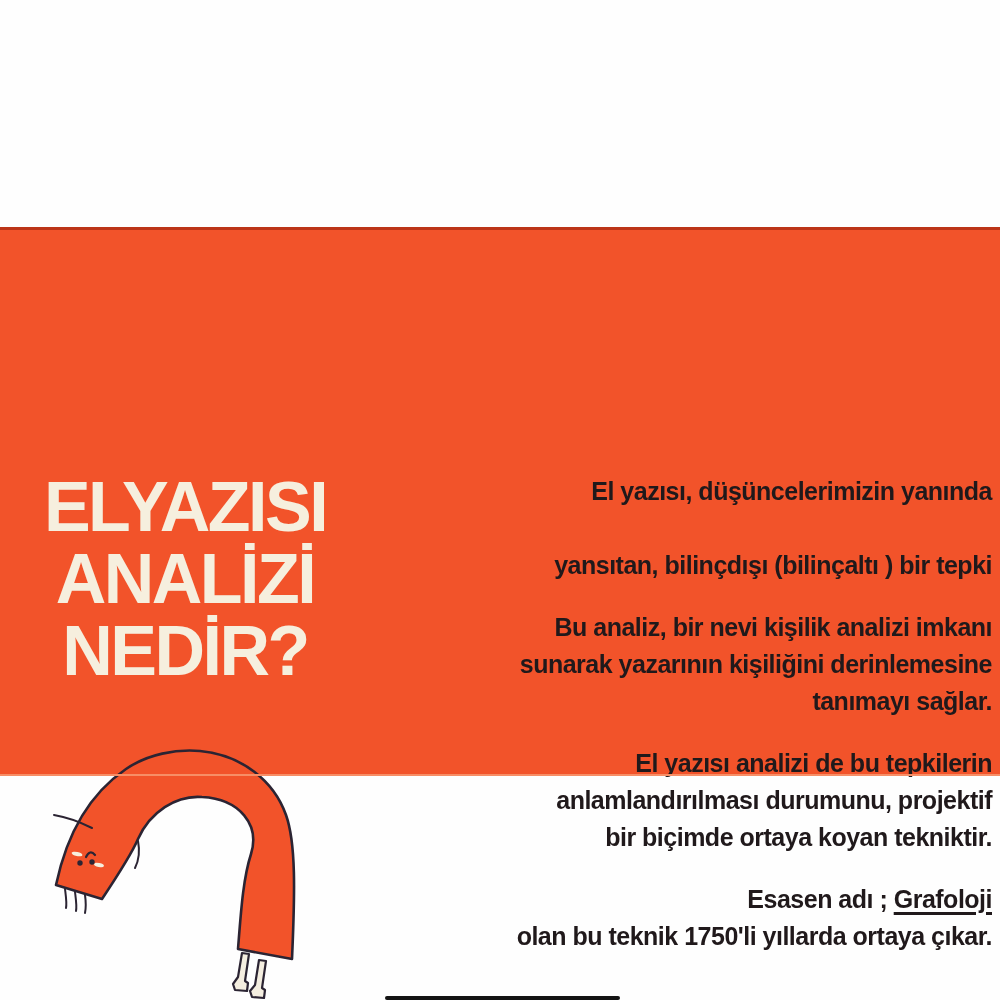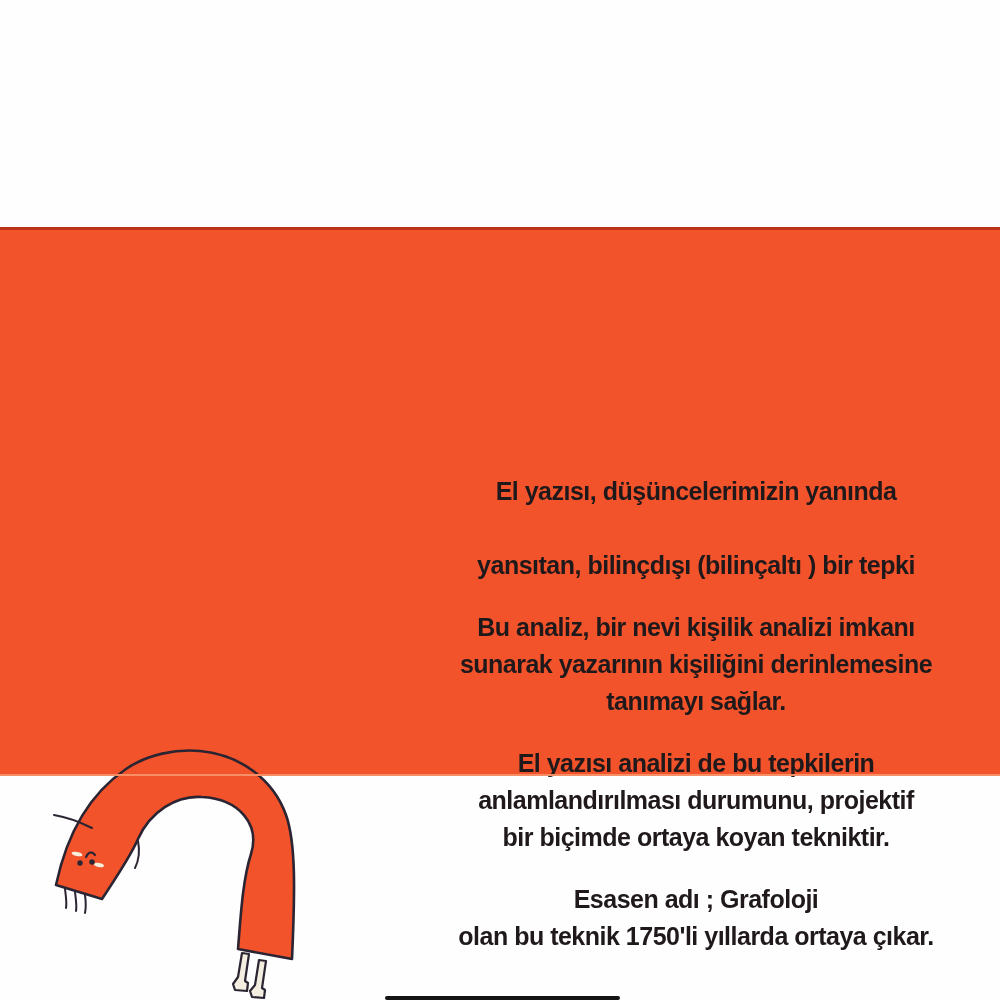--- a/index.html
+++ b/index.html
@@ -21,42 +21,48 @@
   }
   .title{
     position:absolute;left:22px;top:244px;width:326px;
     color:#F6EFDE;font-weight:bold;font-size:70px;line-height:72px;
     letter-spacing:-2.5px;text-align:center;
   }
   .title div{white-space:nowrap;}
   .bodycol{
     position:absolute;left:400px;top:246px;width:592px;
     color:#20191B;font-weight:bold;font-size:25px;line-height:37px;
-    letter-spacing:-0.5px;text-align:center;
+    letter-spacing:-0.5px;text-align:right;
   }
   .bodycol p{margin:0 0 25px 0;}
   .bodycol p:last-child{margin-bottom:0;}
   .bodycol .ln{white-space:nowrap;}
   .term{
+    text-decoration:underline;
     text-decoration-thickness:2.5px;
     text-underline-offset:4px;
   }
   .worm{
     position:absolute;left:30px;top:500px;width:300px;height:290px;
   }
   .bottom-bar{
     position:absolute;left:385px;top:996px;width:235px;height:4px;
     background:#141414;border-radius:2px;
   }
 </style>
 </head>
 <body>
 
 <div class="banner">
 
+  <div class="title">
+    <div>ELYAZISI</div>
+    <div>ANALİZİ</div>
+    <div>NEDİR?</div>
+  </div>
 
   <div class="bodycol">
     <p>
       <span class="ln">El yazısı,  düşüncelerimizin yanında</span><br>
       <br>
       <span class="ln">yansıtan, bilinçdışı (bilinçaltı ) bir tepki</span><br>
     </p>
     <p>
       <span class="ln">Bu analiz, bir nevi kişilik analizi imkanı</span><br>
       <span class="ln">sunarak yazarının kişiliğini derinlemesine</span><br>

